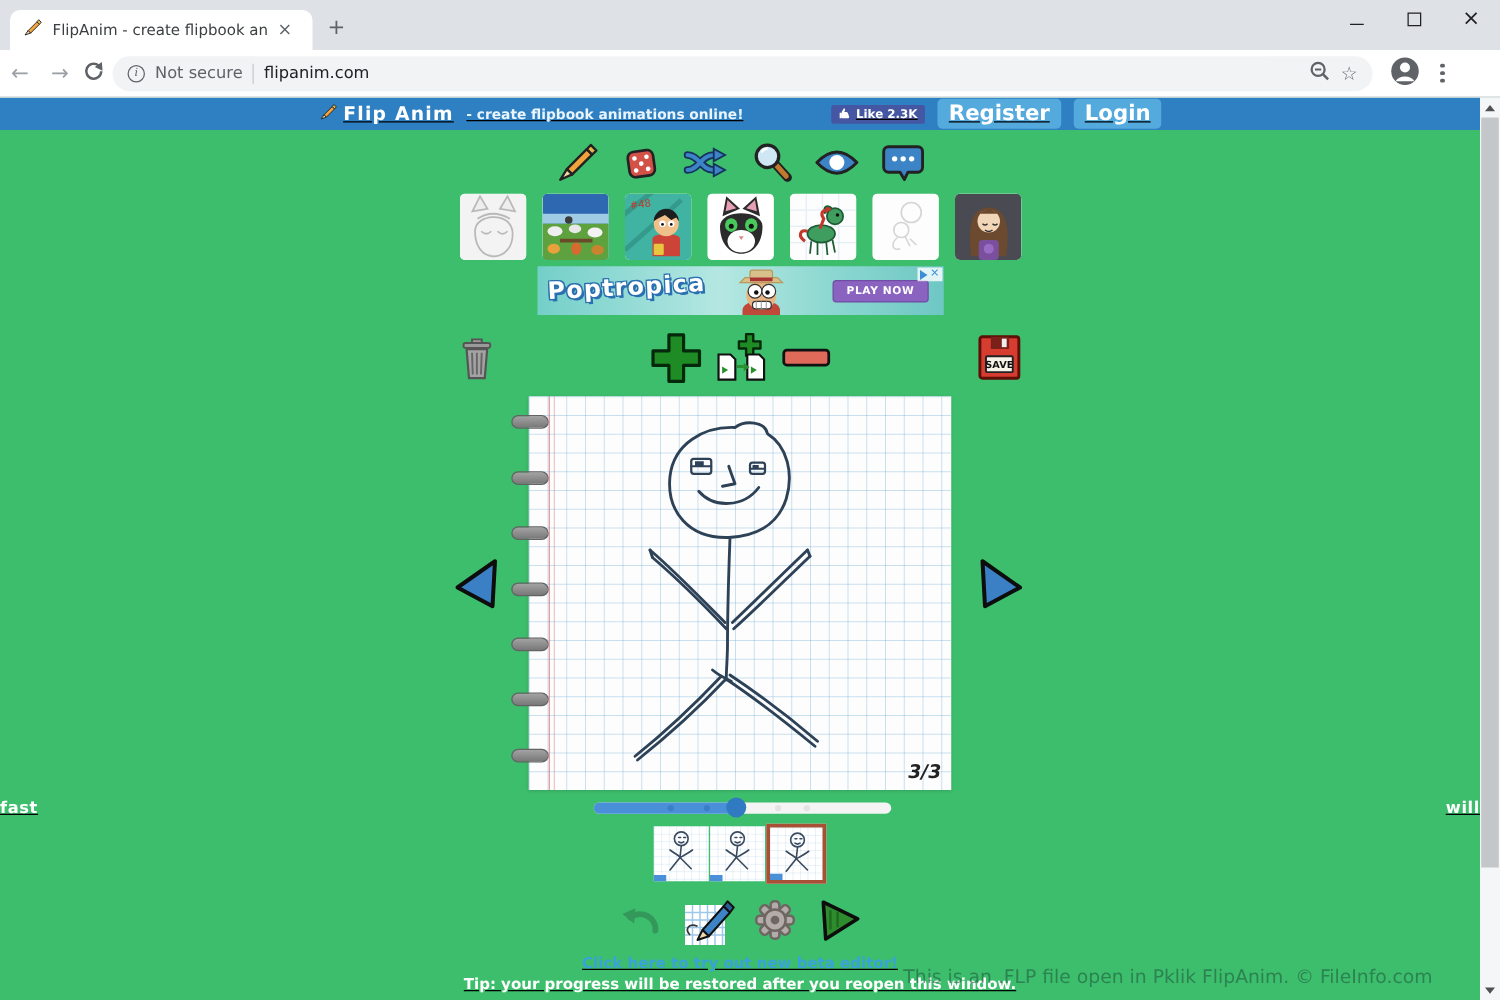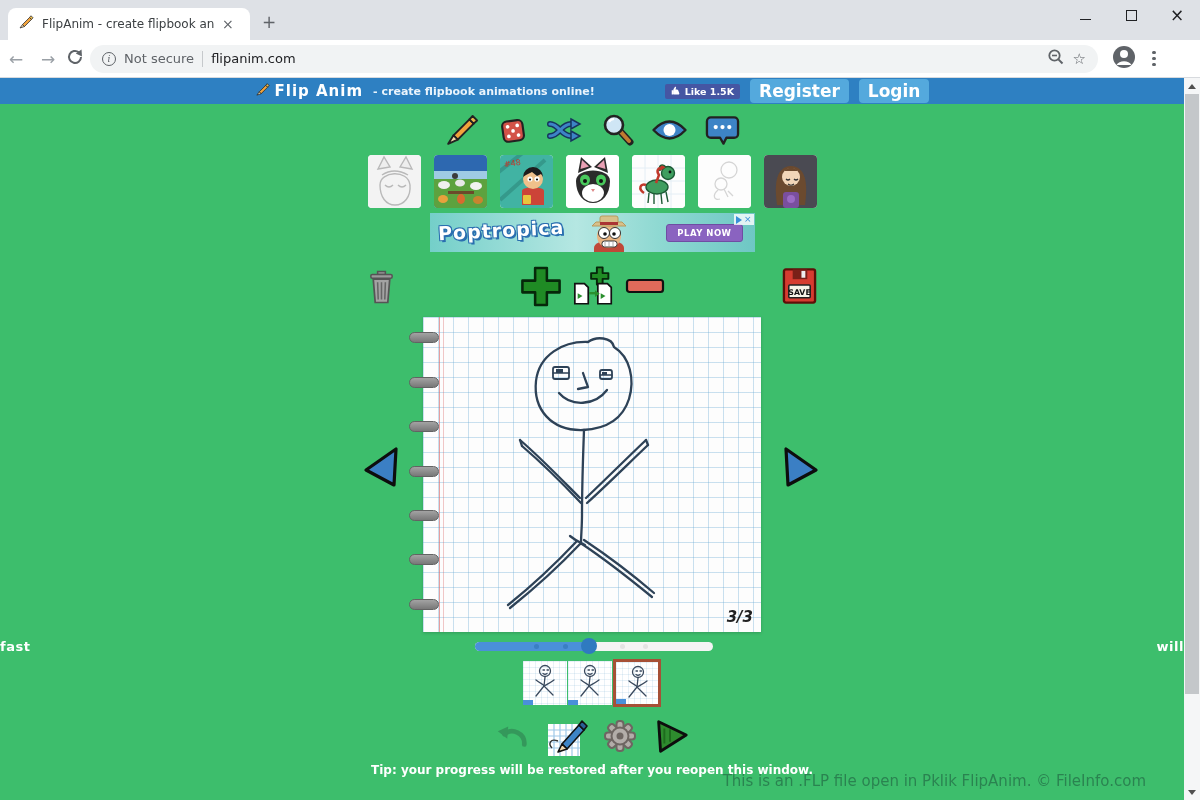--- a/index.html
+++ b/index.html
@@ -30,21 +30,21 @@
   .notsecure { font-size:13px; color:#5f6368; }
   .omni-sep { width:1px; height:16px; background:#c6c9cc; }
   .url { font-size:13px; color:#202124; }
   .omni-spacer { flex:1; }
   .star { font-size:15px; color:#5f6368; }
   .avatar-wrap { margin-left:14px; }
   .menu-dots { display:flex; flex-direction:column; gap:2.5px; margin:0 18px 0 16px; }
   .menu-dots i { width:3.5px; height:3.5px; background:#5f6368; border-radius:50%; }
 
   
-  .viewport { display:flex; height:722px; }
+  .viewport { display:flex; height:722px;text-decoration:underline; }
   .content { width:1184px; }
   .scrollbar { width:16px; background:#f5f6f7; position:relative; }
   .sb-arrow { position:absolute; left:0; width:16px; height:16px; display:flex; align-items:center; justify-content:center; }
   .sb-up { top:0; } .sb-down { bottom:0; }
   .tri-up { width:0; height:0; border-left:4px solid transparent; border-right:4px solid transparent; border-bottom:5px solid #505050; }
   .tri-down { width:0; height:0; border-left:4px solid transparent; border-right:4px solid transparent; border-top:5px solid #505050; }
   .sb-thumb { position:absolute; left:1px; top:16px; width:14px; height:600px; background:#c4c7ca; }
 
   
   .siteheader { height:26px; background:#2e80c2; display:flex; align-items:center; justify-content:center; gap:10px; }
@@ -200,21 +200,21 @@
                 </g>
               </svg>
           </span>
           <span>Flip Anim</span>
         </span>
         <span class="tagline">- create flipbook animations online!</span>
         <span class="like-btn">
           <svg width="10" height="10" viewBox="0 0 14 13">
               <path d="M1,5.5 h2.3 v6 H1 z M4.2,11.5 h5.6 c1.6,0 2.2-1.1 1.7-2.3 L10.2,5.7 c-.3-.9-1-1.3-2-1.3 H6.3 l.8-2.5 C7.4.8 5.9,0 5.2,1.1 L3.4,4.2 v7z" fill="#fff"></path>
             </svg>
-          <span>Like 1.5K</span>
+          <span>Like 2.3K</span>
         </span>
         <span class="hdr-btn">Register</span>
         <span class="hdr-btn">Login</span>
       </div>
 
       <div class="main">
 
         <div class="tools-row">
           <span>
             <svg width="34" height="34" viewBox="0 0 32 32">
@@ -595,20 +595,21 @@
               </svg>
           </span>
           <span>
             <svg width="38" height="40" viewBox="0 0 40 40">
                 <polygon points="7,5 36,19 9,36" fill="#2e8b2e" stroke="#0d0d0d" stroke-width="3" stroke-linejoin="round"></polygon>
                 <path d="M13,12 L13,28 M19,13 L19,26" stroke="#1d6b1d" stroke-width="2"></path>
               </svg>
           </span>
         </div>
 
+        <div class="beta-link">Click here to try out new beta editor!</div>
         <div class="tip-text">Tip: your progress will be restored after you reopen this window.</div>
         <div class="watermark">This is an .FLP file open in Pklik FlipAnim. © FileInfo.com</div>
       </div>
     </div>
 
     <div class="scrollbar">
       <div class="sb-arrow sb-up">
           <span class="tri-up"></span>
         </div>
       <div class="sb-thumb"></div>

